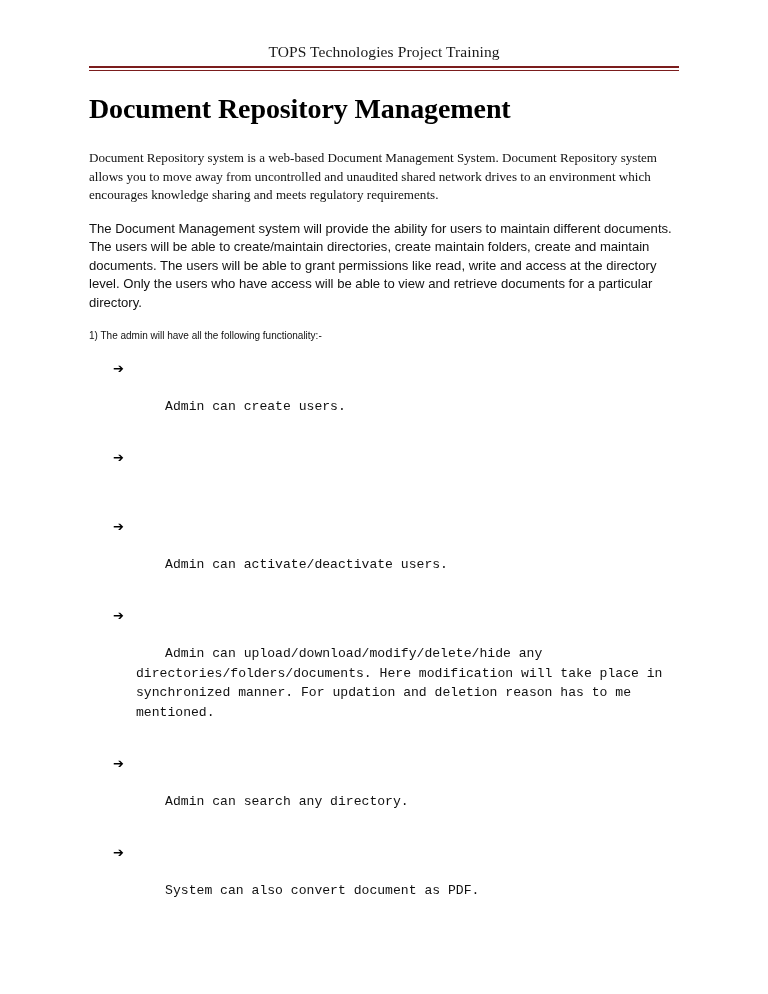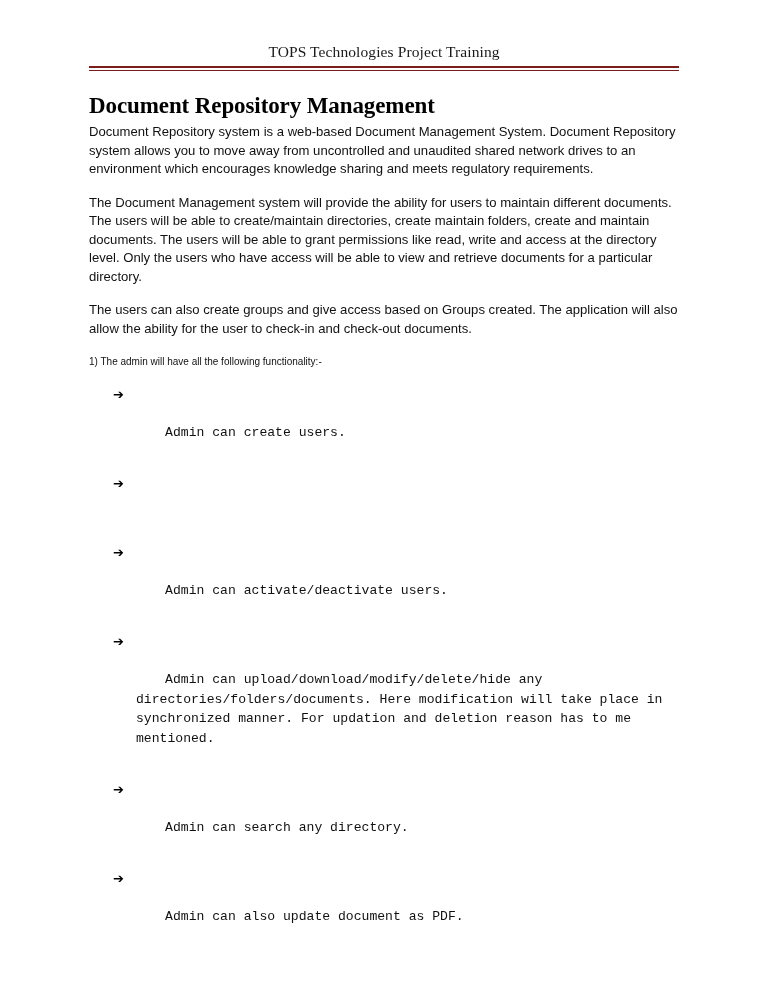--- a/index.html
+++ b/index.html
@@ -51,37 +51,37 @@
     border-top: 2px solid #7b1d1d;
     border-bottom: 1px solid #7b1d1d;
     background: #ffffff;
     box-sizing: border-box;
   }
 
   
   .doc-title {
     font-family: "Liberation Serif", serif;
     font-weight: bold;
-    font-size: 23px;
+    font-size: 28px;
     line-height: 1.2;
     margin: 21px 0 0 0;
     letter-spacing: -0.1px;
     color: #000000;
   }
 
   
   .para {
     font-size: 13.1px;
     line-height: 18.5px;
     margin: 15px 0 0 0;
     text-align: left;
     color: #111111;
     white-space: pre-wrap;
   }
-  .para.first { margin-top: 4px; }
+  .para.first { margin-top: 24px; font-family: Liberation Serif, serif; }
 
   .numbered {
     font-size: 10px;
     line-height: 18.5px;
     margin: 15px 0 0 0;
     color: #111111;
   }
 
   
   .bullets {
@@ -120,21 +120,20 @@
       <span class="doc-header-title">TOPS Technologies Project Training</span>
     </div>
     <div class="header-rule"></div>
 
     <h1 class="doc-title">Document Repository Management</h1>
 
     <p class="para first">Document Repository system is a web-based Document Management System. Document Repository system allows you to move away from uncontrolled and unaudited shared network drives to an environment which encourages knowledge sharing and meets regulatory requirements.</p>
 
     <p class="para">The Document Management system will provide the ability for users to maintain different documents. The users will be able to create/maintain directories, create maintain folders, create and maintain documents. The users will be able to grant permissions like read, write and access at the directory level. Only the users who have access will be able to view and retrieve documents for a particular directory.</p>
 
-    <p class="para">The users can also create groups and give access based on Groups created. The application will also allow the ability for the user to check-in and check-out documents.</p>
 
 
     <p class="numbered">1) The admin will have all the following functionality:-</p>
 
     <ul class="bullets">
       <li class="bullet-item">
         <span class="arrow">➔</span>
         <span class="bullet-text">Admin can create users.</span>
       </li>
       <li class="bullet-item">
@@ -147,19 +146,19 @@
       <li class="bullet-item">
         <span class="arrow">➔</span>
         <span class="bullet-text">Admin can upload/download/modify/delete/hide any directories/folders/documents. Here modification will take place in synchronized manner. For updation and deletion reason has to me mentioned.</span>
       </li>
       <li class="bullet-item">
         <span class="arrow">➔</span>
         <span class="bullet-text">Admin can search any directory.</span>
       </li>
       <li class="bullet-item">
         <span class="arrow">➔</span>
-        <span class="bullet-text">Admin can also update document as PDF.</span>
+        <span class="bullet-text">System can also convert document as PDF.</span>
       </li>
 
     </ul>
 
   </div>
 </div>
 
 </body></html>

